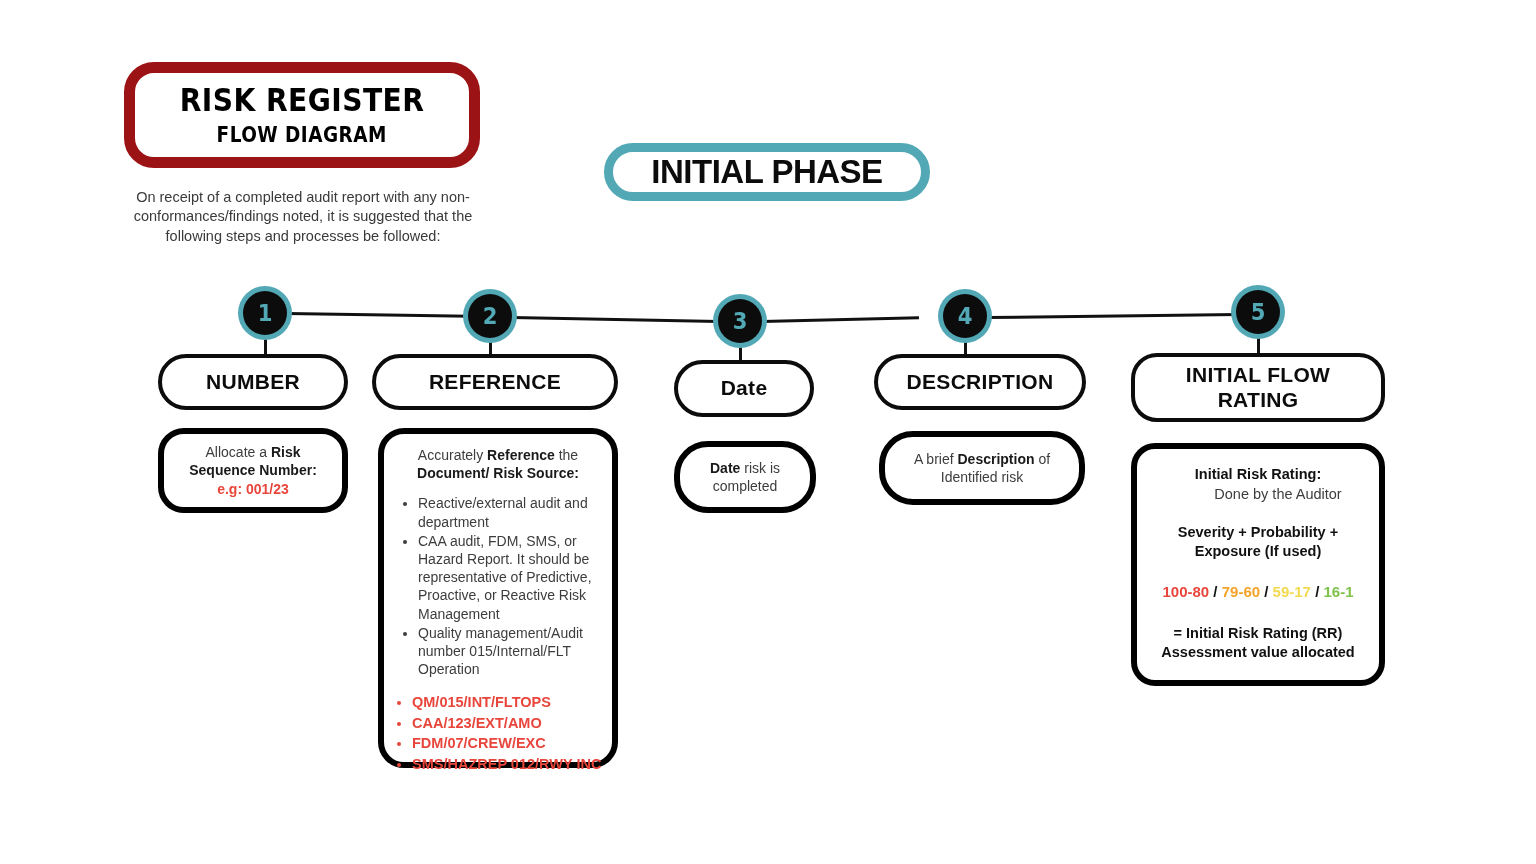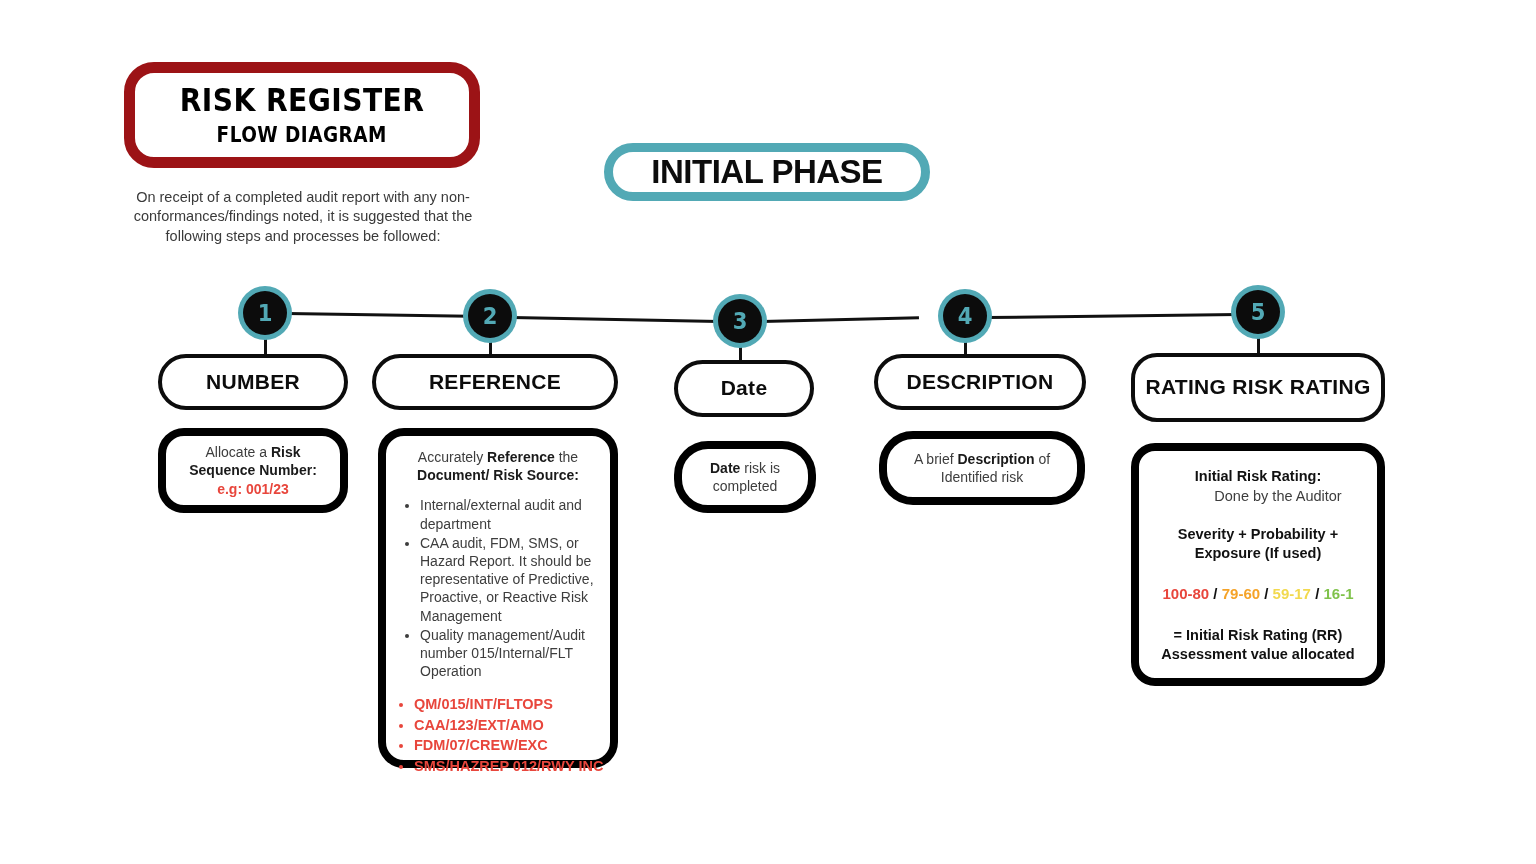--- a/index.html
+++ b/index.html
@@ -141,21 +141,21 @@
     font-size: 21px;
     font-weight: 700;
     letter-spacing: 0.3px;
     color: #0c0c0c;
     line-height: 1.18;
     padding: 0 10px;
   }
   .body-box {
     position: absolute;
     box-sizing: border-box;
-    border: 8px solid #000000;
+    border: 6px solid #000000;
     background: #ffffff;
     z-index: 2;
     text-align: center;
     color: #3d3d3d;
     font-size: 14px;
     line-height: 1.3;
   }
 
   .tight-pill { border-radius: 34px; }
   .soft-rect  { border-radius: 26px; }
@@ -297,21 +297,21 @@
   </div>
 
   <div class="hdr-box tight-pill" style="left:372px; top:354px; width:246px; height:56px;">
     <span class="hdr-label">REFERENCE</span>
   </div>
   <div class="body-box soft-rect" id="body-2" style="left:378px; top:428px; width:240px; height:340px;">
     <div id="ref-head">
       <span>Accurately </span><b>Reference</b><span> the </span><b>Document/ Risk Source:</b>
     </div>
     <ul id="ref-list">
-      <li>Internal/external audit and department</li>
+      <li>Reactive/external audit and department</li>
       <li>CAA audit, FDM, SMS, or Hazard Report. It should be representative of Predictive, Proactive, or Reactive Risk Management</li>
       <li>Quality management/Audit number 015/Internal/FLT Operation</li>
     </ul>
     <ul id="ref-codes">
       <li style="color: rgb(232, 70, 60);">QM/015/INT/FLTOPS</li>
       <li style="color: rgb(232, 70, 60);">CAA/123/EXT/AMO</li>
       <li style="color: rgb(232, 70, 60);">FDM/07/CREW/EXC</li>
       <li style="color: rgb(232, 70, 60);">SMS/HAZREP 012/RWY INC</li>
     </ul>
   </div>
@@ -328,21 +328,21 @@
   <div class="hdr-box tight-pill" style="left:874px; top:354px; width:212px; height:56px;">
     <span class="hdr-label">DESCRIPTION</span>
   </div>
   <div class="body-box tight-pill" id="body-4" style="left:879px; top:431px; width:206px; height:74px;">
     <div>
       <span>A brief </span><b>Description</b><span> of Identified risk</span>
     </div>
   </div>
 
   <div class="hdr-box soft-rect" style="left:1131px; top:353px; width:254px; height:69px;">
-    <span class="hdr-label">RATING RISK RATING</span>
+    <span class="hdr-label">INITIAL FLOW RATING</span>
   </div>
   <div class="body-box soft-rect" id="body-5" style="left:1131px; top:443px; width:254px; height:243px;">
     <div id="rr-title">Initial Risk Rating:</div>
     <div id="rr-sub">Done by the Auditor</div>
     <div id="rr-formula">Severity + Probability + Exposure (If used)</div>
     <div id="rr-bands"><span style="color: rgb(232, 70, 60);">100-80</span><span class="sep"> / </span><span style="color: rgb(245, 163, 40);">79-60</span><span class="sep"> / </span><span style="color: rgb(242, 217, 78);">59-17</span><span class="sep"> / </span><span style="color: rgb(127, 194, 74);">16-1</span></div>
     <div id="rr-result">= Initial Risk Rating (RR) Assessment value allocated</div>
   </div>
 
 </div>

